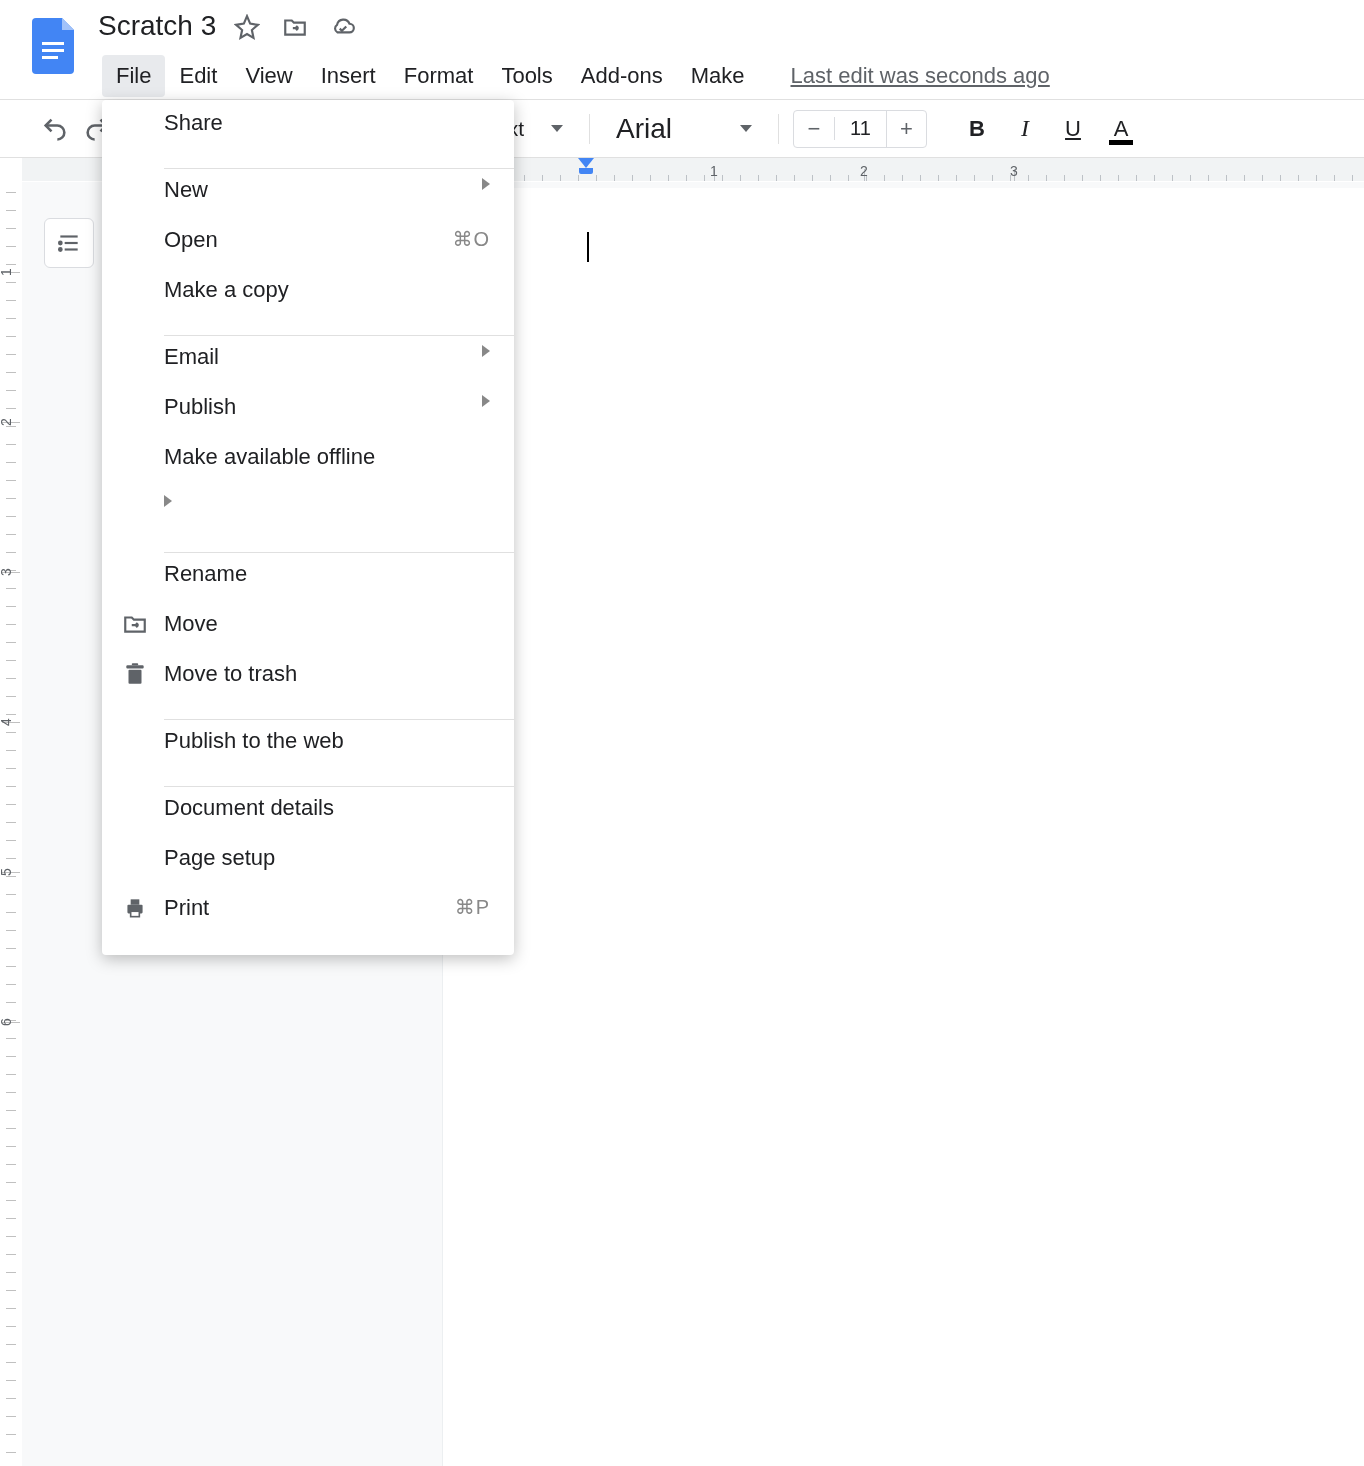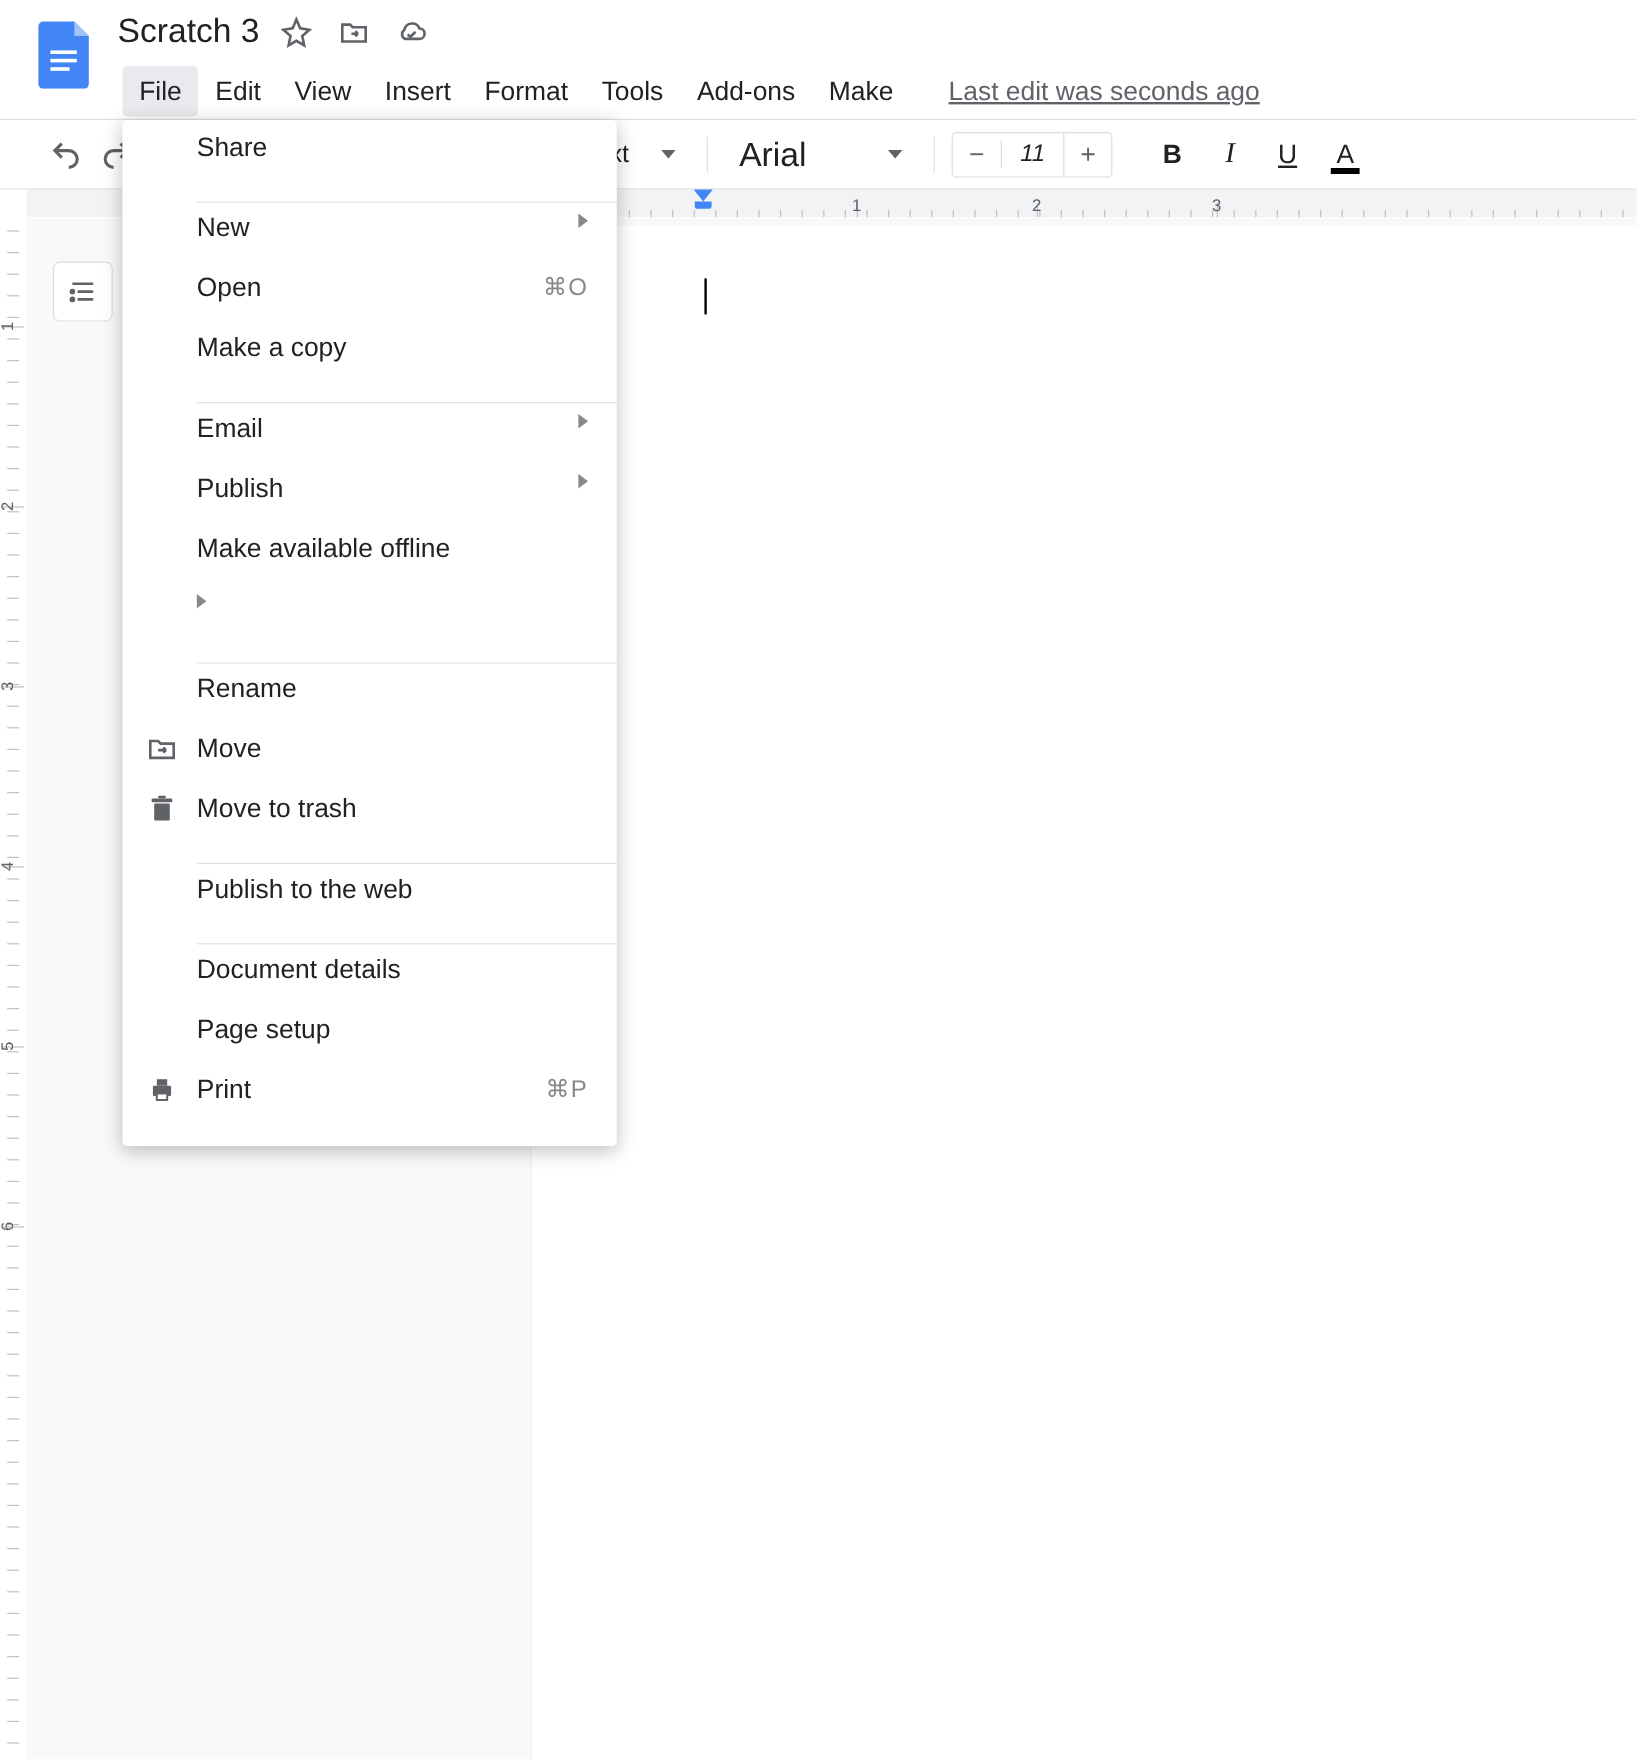--- a/index.html
+++ b/index.html
@@ -97,21 +97,21 @@
     border: 1px solid #dadce0;
     border-radius: 4px;
     height: 38px;
     overflow: hidden;
   }
   .size-btn {
     width: 40px; height: 100%;
     display:flex; align-items:center; justify-content:center;
     font-size: 22px; color:#5f6368;
   }
-  .size-btn + .size-val, .size-val + .size-btn { border-left:1px solid #dadce0;font-style:italic;}
+  .size-btn + .size-val, .size-val + .size-btn { border-left:1px solid #dadce0;}
   .size-val {
     width: 52px; text-align: center; font-size: 20px; color:#202124;
   }
   .fmt-btn {
     width: 40px; height: 40px;
     display:flex; align-items:center; justify-content:center;
     font-size: 22px; color:#202124;
   }
   .fmt-bold { font-weight: 700; }
   .fmt-italic { font-style: italic; font-family: Georgia, serif; font-size:24px;}

